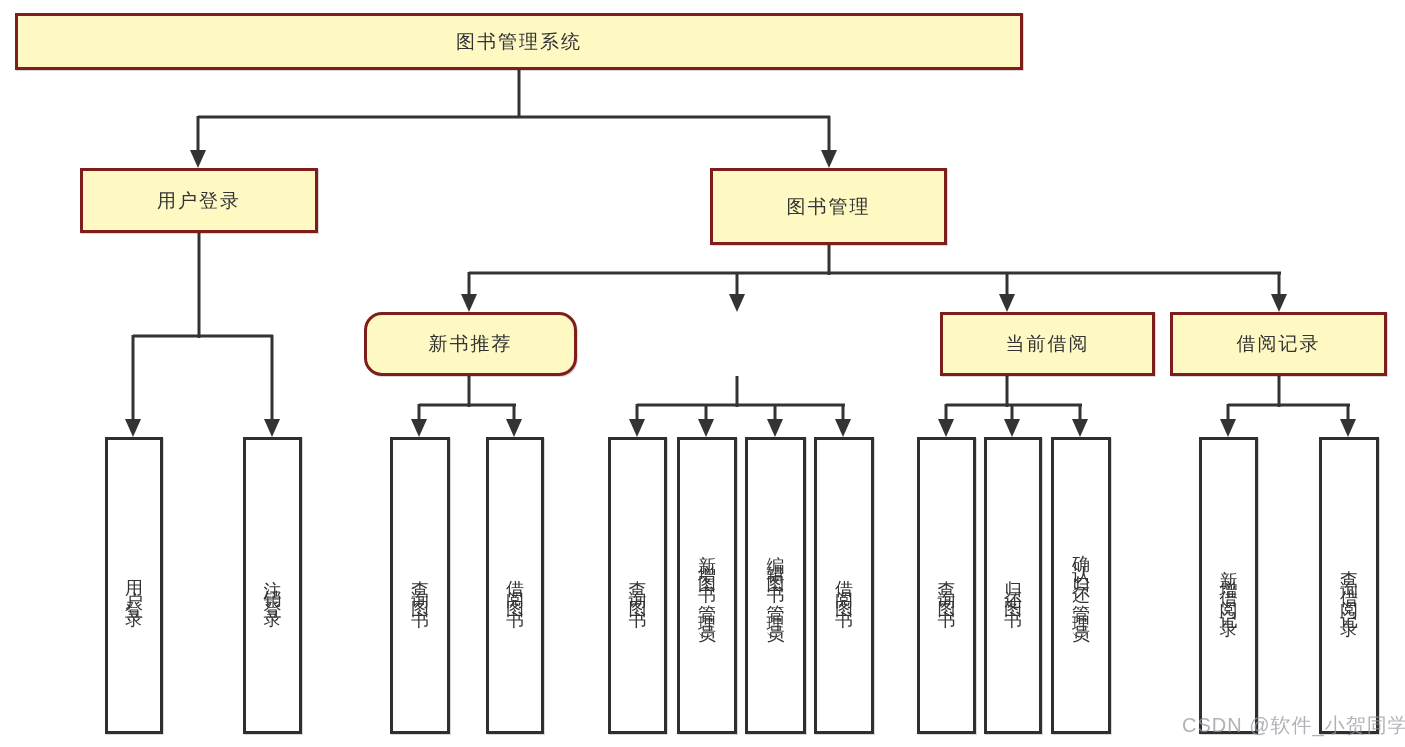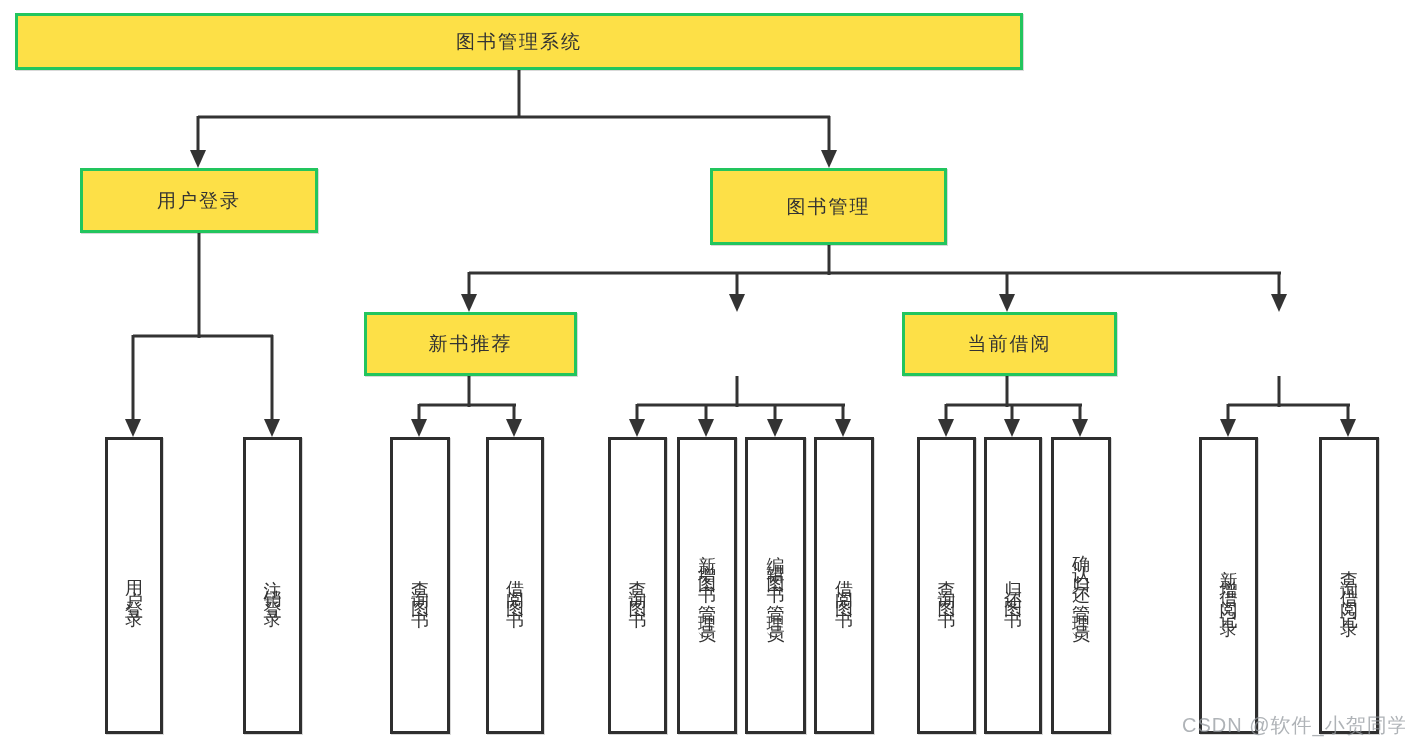--- a/index.html
+++ b/index.html
@@ -7,22 +7,22 @@
     position:relative;
     width:1405px;height:747px;
     background:#ffffff;
     font-family:"Liberation Sans","DejaVu Sans",sans-serif;
     overflow:hidden;
   }
   #edges{position:absolute;left:0;top:0;width:1405px;height:747px;}
   .hnode{
     position:absolute;
     box-sizing:border-box;
-    background:#fde047;
-    border:3px solid #22c55e;
+    background:#fef9c3;
+    border:3px solid #7f1d1d;
     display:flex;align-items:center;justify-content:center;
     font-size:19px;color:#333333;letter-spacing:2px;
     box-shadow:1px 1px 0 rgba(0,0,0,0.15);
   }
   .vnode{
     position:absolute;
     box-sizing:border-box;
     background:#ffffff;
     border:3px solid #2f2f2f;
     top:437px;height:297px;
@@ -128,25 +128,28 @@
     <span>图书管理系统</span>
   </div>
 
   <div class="hnode" style="left:80px;top:168px;width:238px;height:65px;">
     <span>用户登录</span>
   </div>
   <div class="hnode" style="left:710px;top:168px;width:237px;height:77px;">
     <span>图书管理</span>
   </div>
 
-  <div class="hnode" style="left:364px;top:312px;width:213px;height:64px;">
+  <div class="hnode" style="left:364px;top:312px;width:213px;height:64px;border-radius:18px;">
     <span>新书推荐</span>
   </div>
-  <div class="hnode" style="left:902px;top:312px;width:215px;height:64px;">
+  <div class="hnode" style="left:940px;top:312px;width:215px;height:64px;">
     <span>当前借阅</span>
+  </div>
+  <div class="hnode" style="left:1170px;top:312px;width:217px;height:64px;">
+    <span>借阅记录</span>
   </div>
 
   <div class="vnode" style="left:105px;width:58px;">
     <span>用户登录</span>
   </div>
   <div class="vnode" style="left:243px;width:59px;">
     <span>注销登录</span>
   </div>
 
   <div class="vnode" style="left:390px;width:60px;">

